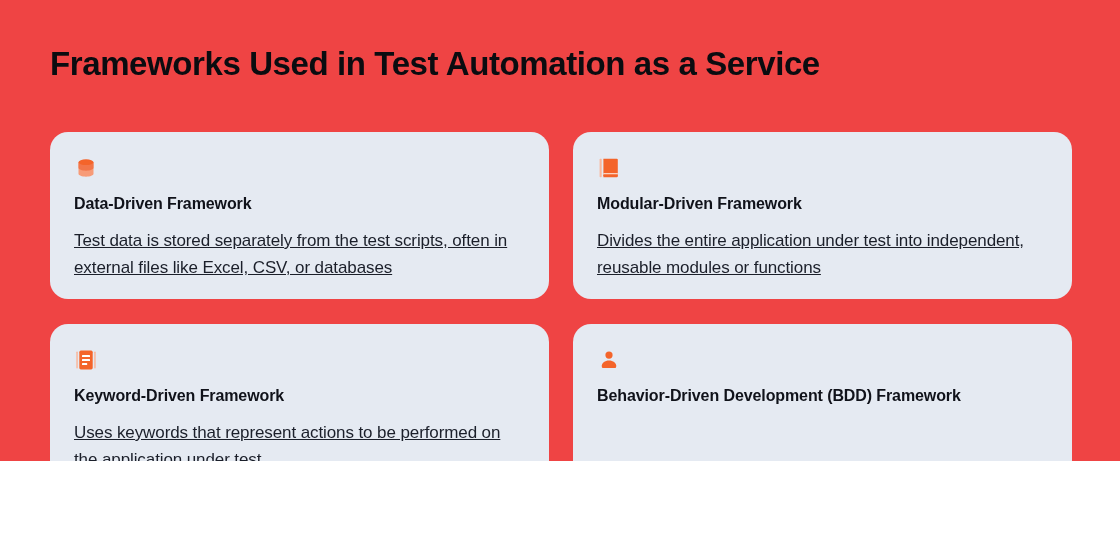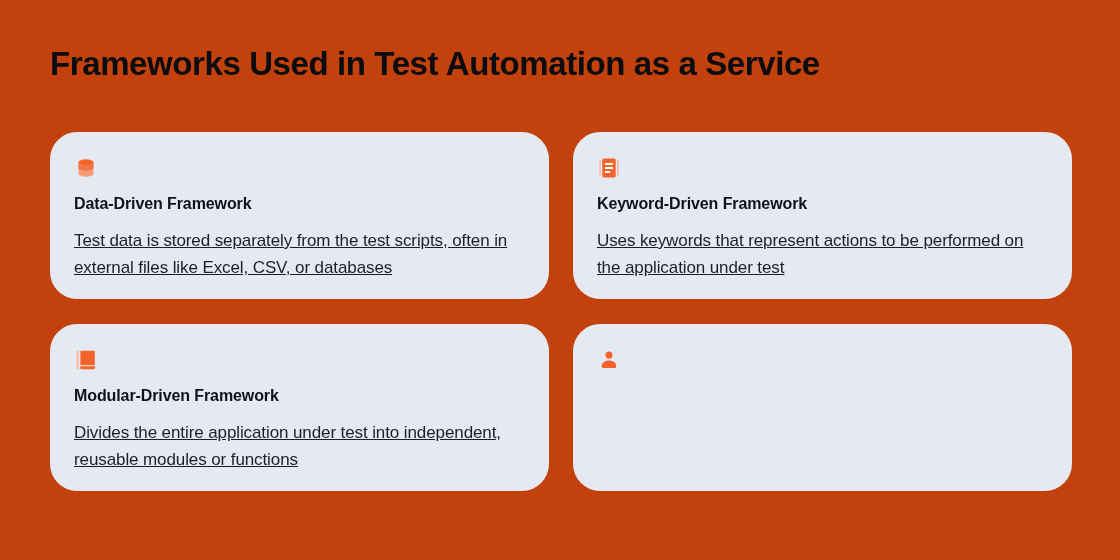--- a/index.html
+++ b/index.html
@@ -8,22 +8,22 @@
     width: 1120px;
     height: 560px;
     background: #ffffff;
     font-family: "Liberation Sans", sans-serif;
     -webkit-font-smoothing: antialiased;
   }
 
   #page {
     position: relative;
     width: 1120px;
-    height: 560px;
-    background: #c2410c;
+    height: 461px;
+    background: #ef4444;
     overflow: hidden;
   }
 
   
   #page-title {
     position: absolute;
     left: 50px;
     top: 44px;
     font-size: 33px;
     line-height: 40px;
@@ -41,21 +41,21 @@
     width: 1022px;
     display: grid;
     grid-template-columns: 499px 499px;
     grid-template-rows: 167px 167px;
     column-gap: 24px;
     row-gap: 25px;
   }
 
   .card {
     background: #e5eaf2;
-    border-radius: 27px;
+    border-radius: 18px;
     padding: 24px 26px 22px 24px;
     position: relative;
     overflow: hidden;
   }
 
   .card-icon {
     width: 24px;
     height: 24px;
     display: block;
     margin-bottom: 14px;
@@ -99,48 +99,49 @@
           <ellipse cx="12" cy="6.2" rx="7.5" ry="2.9" fill="#f4642a"></ellipse>
         </svg>
       </span>
       <div class="card-heading">Data-Driven Framework</div>
       <div class="card-body">Test data is stored separately from the test scripts, often in external files like Excel, CSV, or databases</div>
     </div>
 
     <div class="card">
       <span class="card-icon">
         <svg width="24" height="24" viewBox="0 0 24 24">
+          <rect x="2.6" y="2.8" width="2.1" height="18.4" rx="0.6" fill="#f9b79c"></rect>
+          <path d="M6.4 2.8 h13.4 a1 1 0 0 1 1 1 v15.3 a1 1 0 0 1-1 1 H6.4 z" fill="#f4642a"></path>
+          <rect x="6.4" y="17.3" width="14.4" height="0.9" fill="#ffffff"></rect>
+          <path d="M6.4 19.1 h14.4 v1.2 a1 1 0 0 1-1 1 H6.4 z" fill="#f4642a"></path>
+        </svg>
+      </span>
+      <div class="card-heading">Modular-Driven Framework</div>
+      <div class="card-body">Divides the entire application under test into independent, reusable modules or functions</div>
+    </div>
+
+    <div class="card">
+      <span class="card-icon">
+        <svg width="24" height="24" viewBox="0 0 24 24">
           <rect x="2.3" y="3.6" width="1.5" height="16.8" rx="0.7" fill="#f9b79c"></rect>
           <rect x="20.2" y="3.6" width="1.5" height="16.8" rx="0.7" fill="#f9b79c"></rect>
           <rect x="5.3" y="2.6" width="13.4" height="18.8" rx="1.6" fill="#f4642a"></rect>
           <rect x="8.0" y="7.1" width="8.0" height="1.9" rx="0.6" fill="#ffffff"></rect>
           <rect x="8.0" y="11.1" width="8.0" height="1.9" rx="0.6" fill="#ffffff"></rect>
           <rect x="8.0" y="15.1" width="5.2" height="1.9" rx="0.6" fill="#ffffff"></rect>
         </svg>
       </span>
       <div class="card-heading">Keyword-Driven Framework</div>
       <div class="card-body">Uses keywords that represent actions to be performed on the application under test</div>
     </div>
 
     <div class="card">
       <span class="card-icon">
         <svg width="24" height="24" viewBox="0 0 24 24">
-          <rect x="2.6" y="2.8" width="2.1" height="18.4" rx="0.6" fill="#f9b79c"></rect>
-          <path d="M6.4 2.8 h13.4 a1 1 0 0 1 1 1 v15.3 a1 1 0 0 1-1 1 H6.4 z" fill="#f4642a"></path>
-          <rect x="6.4" y="17.3" width="14.4" height="0.9" fill="#ffffff"></rect>
-          <path d="M6.4 19.1 h14.4 v1.2 a1 1 0 0 1-1 1 H6.4 z" fill="#f4642a"></path>
-        </svg>
-      </span>
-      <div class="card-heading">Modular-Driven Framework</div>
-      <div class="card-body">Divides the entire application under test into independent, reusable modules or functions</div>
-    </div>
-
-    <div class="card">
-      <span class="card-icon">
-        <svg width="24" height="24" viewBox="0 0 24 24">
           <circle cx="12" cy="7.1" r="3.6" fill="#f4642a"></circle>
           <path d="M12 12.4 c-4.1 0-7.2 2.6-7.2 5.1 v0.9 c0 0.9 0.7 1.6 1.6 1.6 h11.2 c0.9 0 1.6-0.7 1.6-1.6 v-0.9 c0-2.5-3.1-5.1-7.2-5.1 z" fill="#f4642a"></path>
         </svg>
       </span>
+      <div class="card-heading">Behavior-Driven Development (BDD) Framework</div>
     </div>
 
   </div>
 </div>
 
 </body></html>

